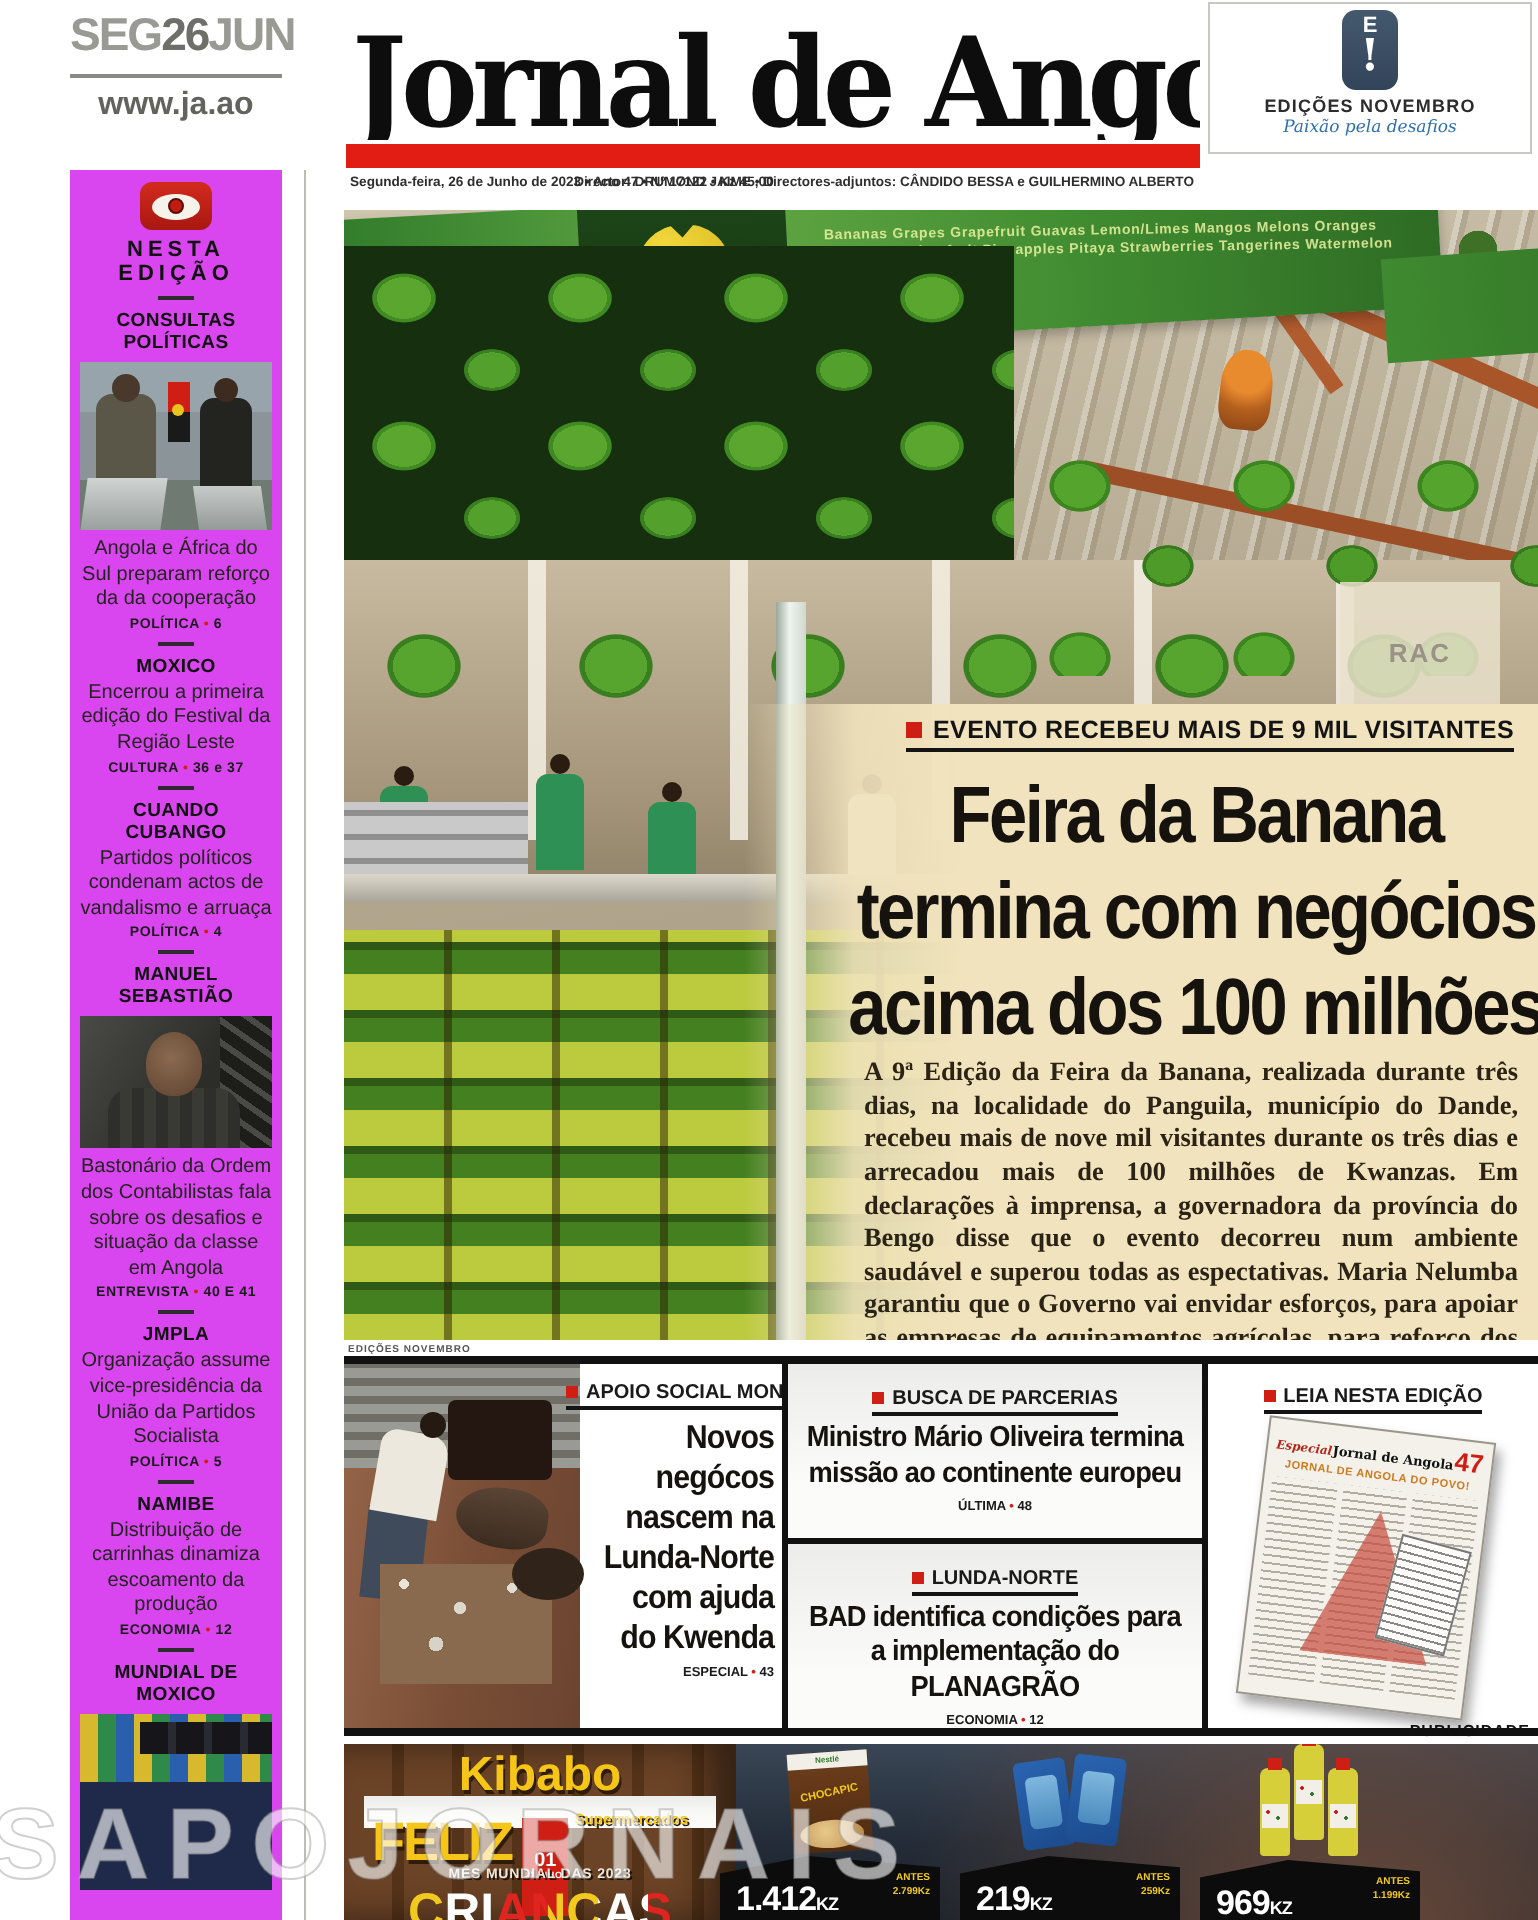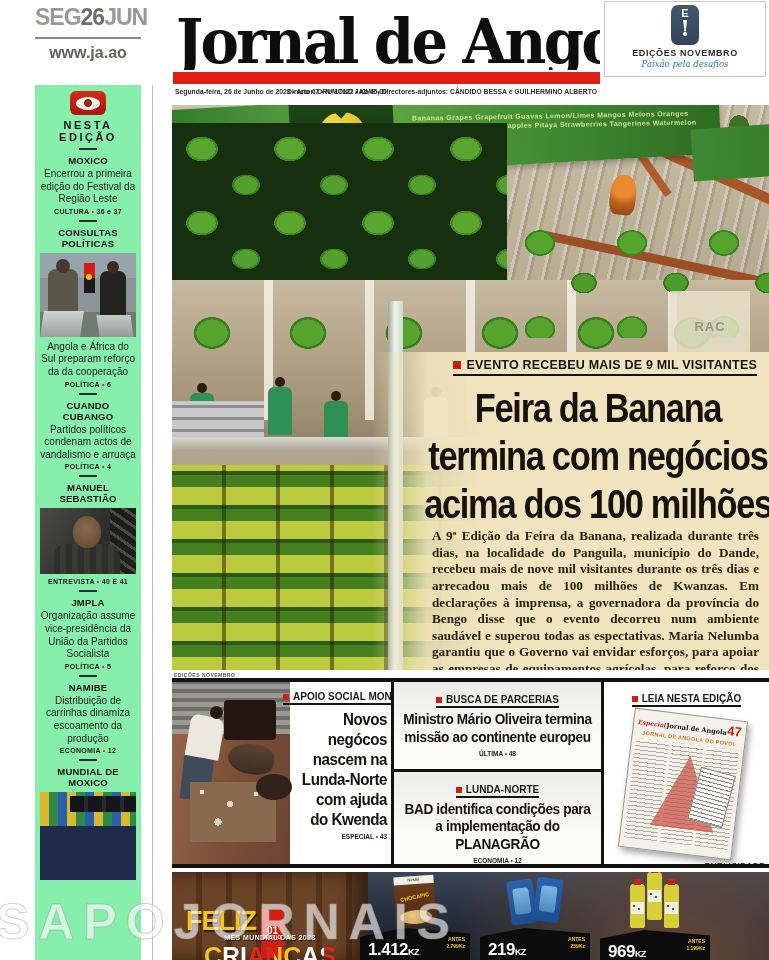--- a/index.html
+++ b/index.html
@@ -23,21 +23,21 @@
   .pubbox{left:604px;top:1px;width:162px;height:76px;border:1px solid #c9c9c4;background:#fff;
           display:flex;flex-direction:column;align-items:center;justify-content:flex-start;padding-top:3px;box-sizing:border-box;}
   .publogo{width:28px;height:40px;border-radius:7px;background:linear-gradient(#44586e,#32445a);
            color:#fff;display:flex;flex-direction:column;align-items:center;line-height:1;}
   .publogo .e{font-size:11px;font-weight:800;margin-top:3px;}
   .publogo .mark{font-family:"DejaVu Serif",serif;font-size:22px;font-weight:700;margin-top:-2px;}
   .pubname{font-size:9px;font-weight:800;letter-spacing:.6px;color:#2c2c2c;margin-top:3px;}
   .pubtag{font-family:"DejaVu Serif",serif;font-style:italic;font-size:8.5px;color:#2f6fae;margin-top:1px;}
 
   
-  .sidebar{left:35px;top:85px;width:106px;height:875px;background:#86efac;overflow:hidden;
+  .sidebar{left:35px;top:85px;width:106px;height:875px;background:#d946ef;overflow:hidden;
            padding:6px 5px;box-sizing:border-box;text-align:center;}
   .side-rule{left:152px;top:85px;width:1px;height:875px;background:#bdbdb5;}
   .eye{width:36px;height:24px;margin:0 auto 4px;background:linear-gradient(#d32b1e,#a81710);border-radius:6px;
        display:flex;align-items:center;justify-content:center;}
   .eye .white{width:24px;height:13px;background:#f6f3ea;border-radius:50%;display:flex;align-items:center;justify-content:center;}
   .eye .pupil{width:8px;height:8px;background:#c01c12;border-radius:50%;border:1.5px solid #5a0d08;box-sizing:border-box;}
   .side-title{font-size:11px;font-weight:800;letter-spacing:2.5px;color:#111;}
   .dash{width:18px;border-top:2px solid #2c2c2c;margin:5px auto;}
   .s-kick{font-size:9.5px;font-weight:800;letter-spacing:.2px;color:#111;margin-top:1px;}
   .s-txt{font-size:10px;line-height:12.6px;color:#23231f;margin-top:2px;}
@@ -270,54 +270,55 @@
     <div class="eye">
         <div class="white">
           <div class="pupil"></div>
         </div>
       </div>
     <div class="side-title">NESTA EDIÇÃO</div>
     <div class="dash"></div>
 
 
     <div>
-      <div class="s-kick">MOXICO</div>
-      <div class="s-txt">Encerrou a primeira edição do Festival da Região Leste</div>
-      <div class="s-ref"><span>CULTURA</span> <span class="pg">36 e 37</span></div>
-      <div class="dash"></div>
-    </div>
-
-    <div>
       <div class="s-kick">CONSULTAS POLÍTICAS</div>
       <div class="s-photo ph-consultas">
         <div class="p1"></div>
           <div class="p2"></div>
           <div class="flag"></div>
           <div class="pod"></div>
           <div class="pod2"></div>
       </div>
       <div class="s-txt">Angola e África do Sul preparam reforço da da cooperação</div>
       <div class="s-ref"><span>POLÍTICA</span> <span class="pg">6</span></div>
       <div class="dash"></div>
     </div>
 
     <div>
+      <div class="s-kick">MOXICO</div>
+      <div class="s-txt">Encerrou a primeira edição do Festival da Região Leste</div>
+      <div class="s-ref"><span>CULTURA</span> <span class="pg">36 e 37</span></div>
+      <div class="dash"></div>
+    </div>
+
+    <div>
       <div class="s-kick">CUANDO CUBANGO</div>
       <div class="s-txt">Partidos políticos condenam actos de vandalismo e arruaça</div>
       <div class="s-ref"><span>POLÍTICA</span> <span class="pg">4</span></div>
       <div class="dash"></div>
     </div>
 
     <div>
       <div class="s-kick">MANUEL SEBASTIÃO</div>
       <div class="s-photo ph-portrait">
         <div class="stair"></div>
           <div class="body"></div>
           <div class="head"></div>
       </div>
+      <div class="s-txt">Bastonário da Ordem dos Contabilistas fala sobre os desafios e situação da classe em Angola</div>
       <div class="s-ref"><span>ENTREVISTA</span> <span class="pg">40 E 41</span></div>
       <div class="dash"></div>
     </div>
 
     <div>
       <div class="s-kick">JMPLA</div>
       <div class="s-txt">Organização assume vice-presidência da União da Partidos Socialista</div>
       <div class="s-ref"><span>POLÍTICA</span> <span class="pg">5</span></div>
       <div class="dash"></div>
     </div>
@@ -448,20 +449,24 @@
         <div class="tri"></div>
         <div class="clip"></div>
       </div>
     </div>
   </div>
 
   <div class="abs publicidade">PUBLICIDADE</div>
 
   <div class="abs ad">
     <div class="wood"></div>
+    <div class="kib">
+      <div class="brand">Kibabo</div>
+      <div class="sub">Supermercados</div>
+    </div>
     <div class="feliz-row">
       <span class="feliz">FELIZ</span>
       <span class="datebadge">
         <div class="d">01</div>
         <div class="m">JUNHO</div>
       </span>
     </div>
     <div class="mesline">MÊS MUNDIAL DAS 2023</div>
     <div class="criancas">CRIANÇAS</div>
 

